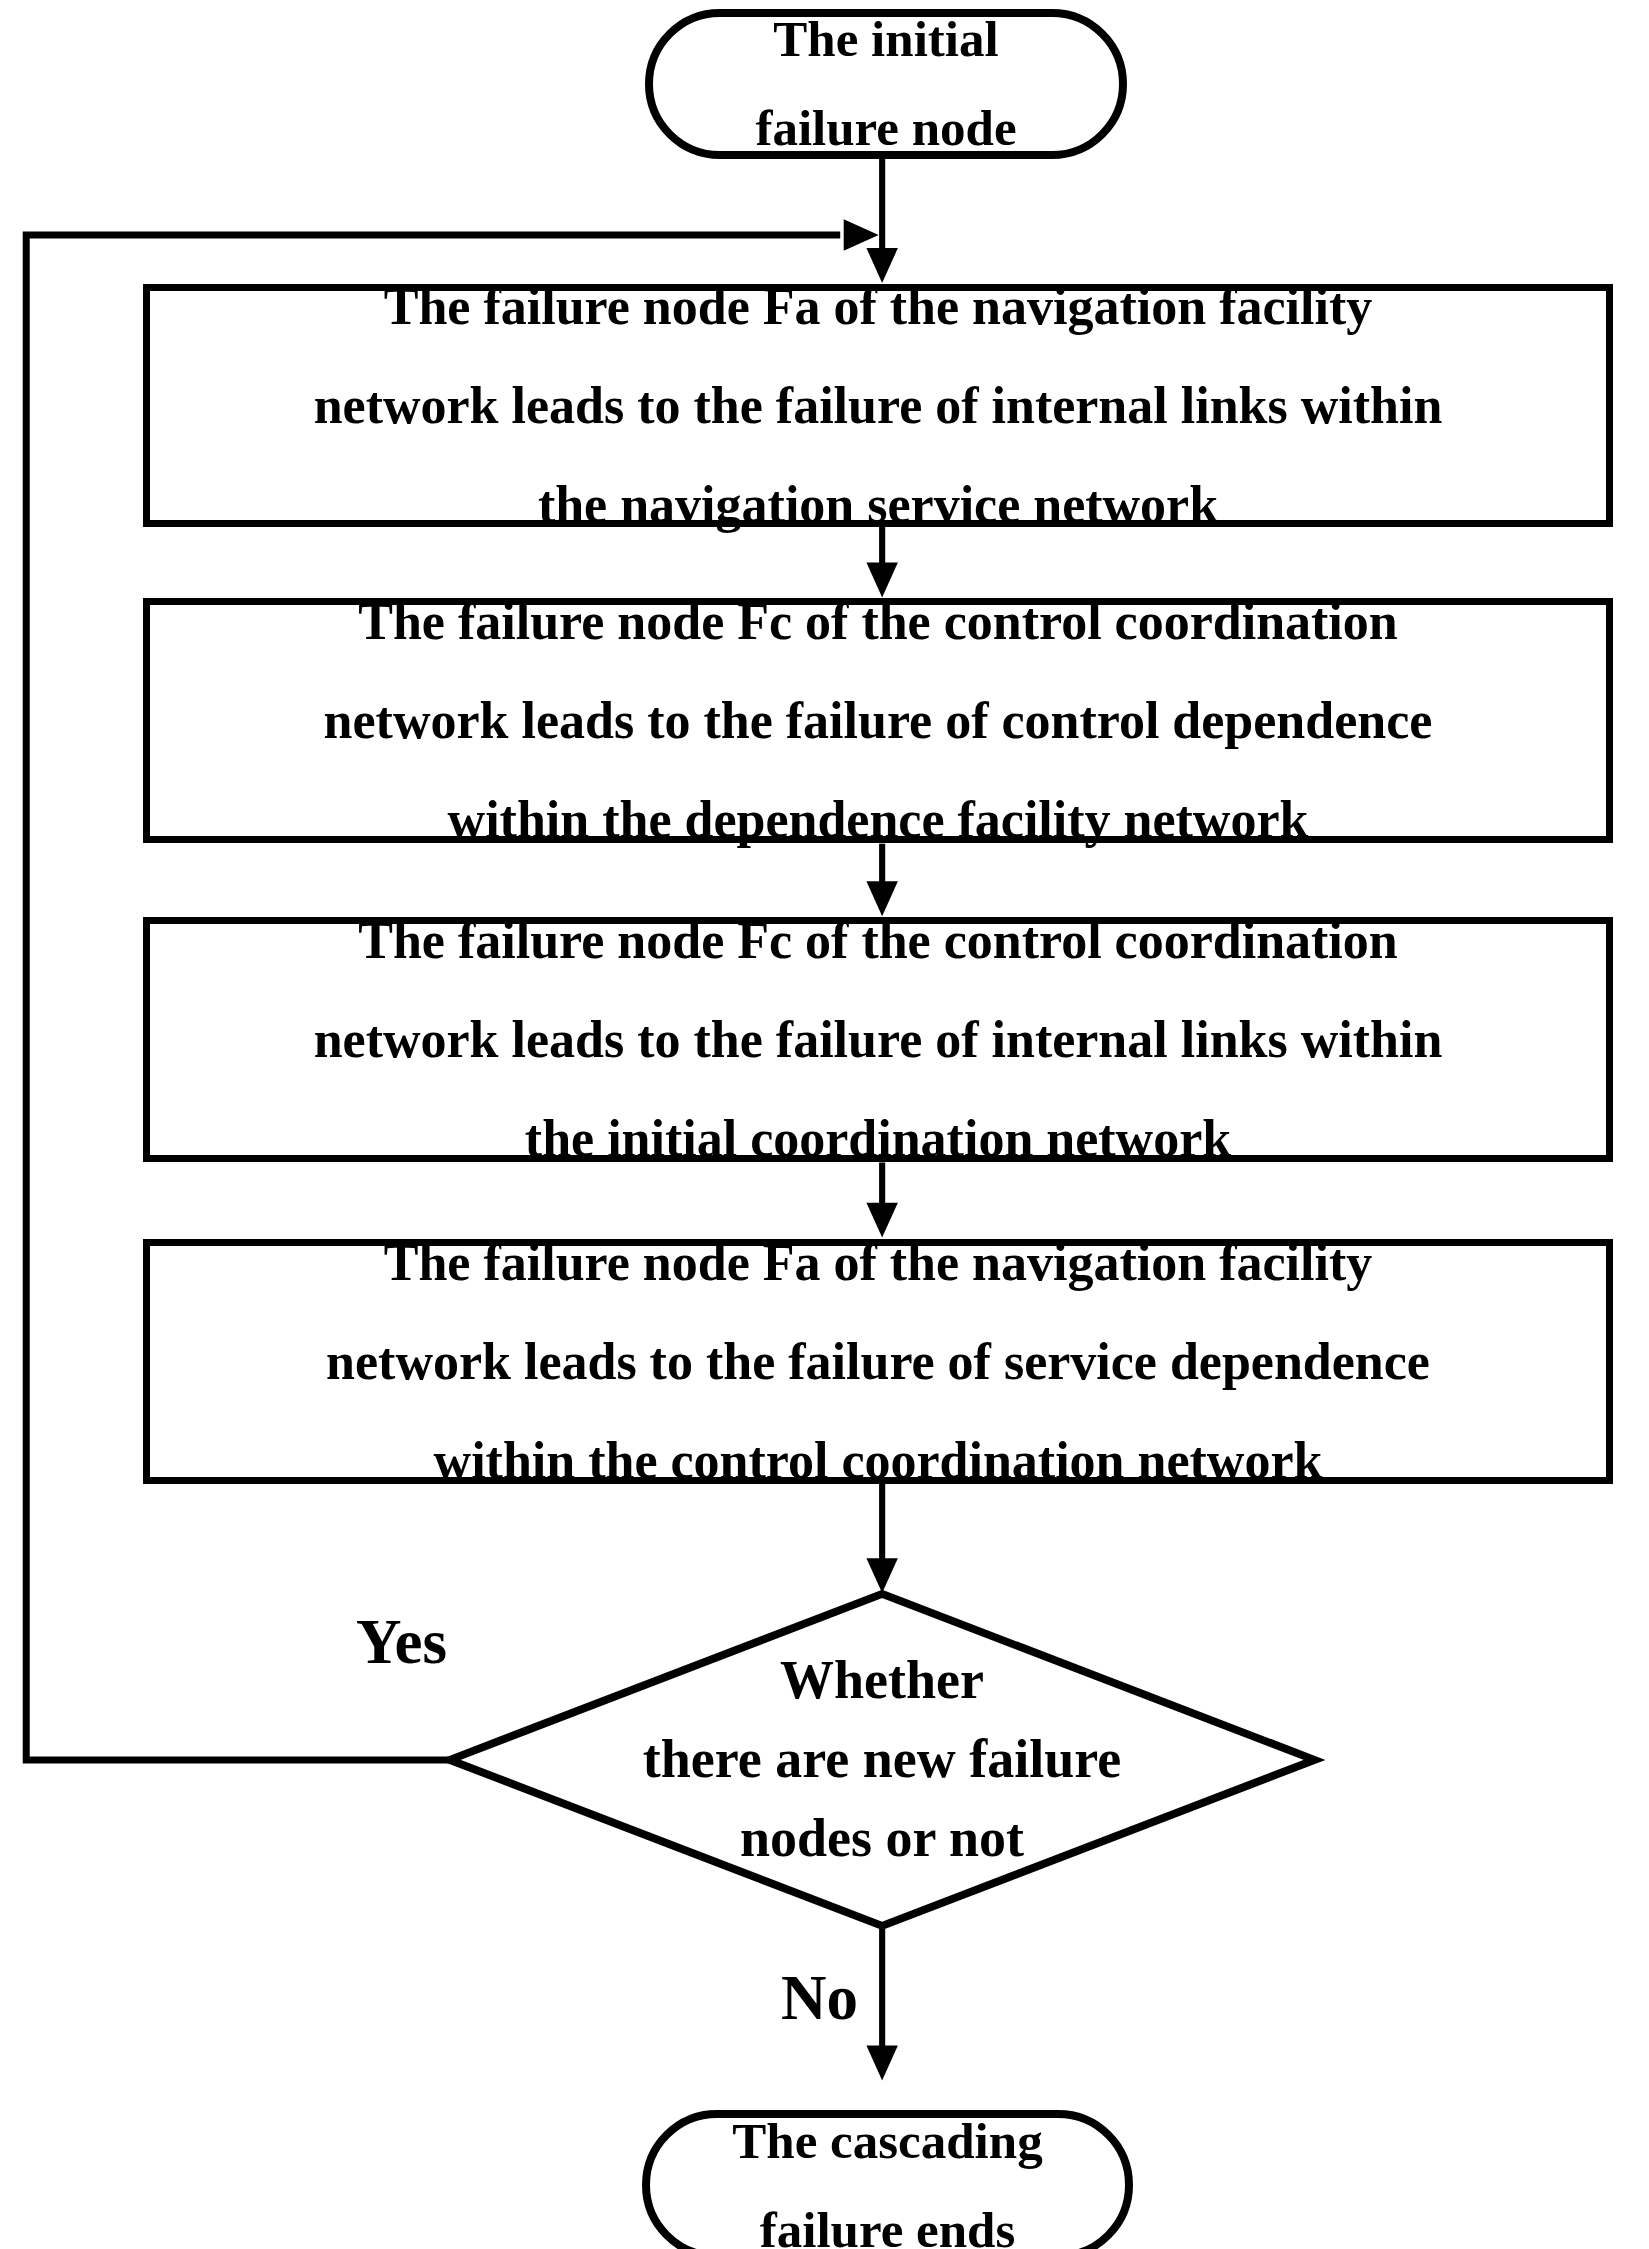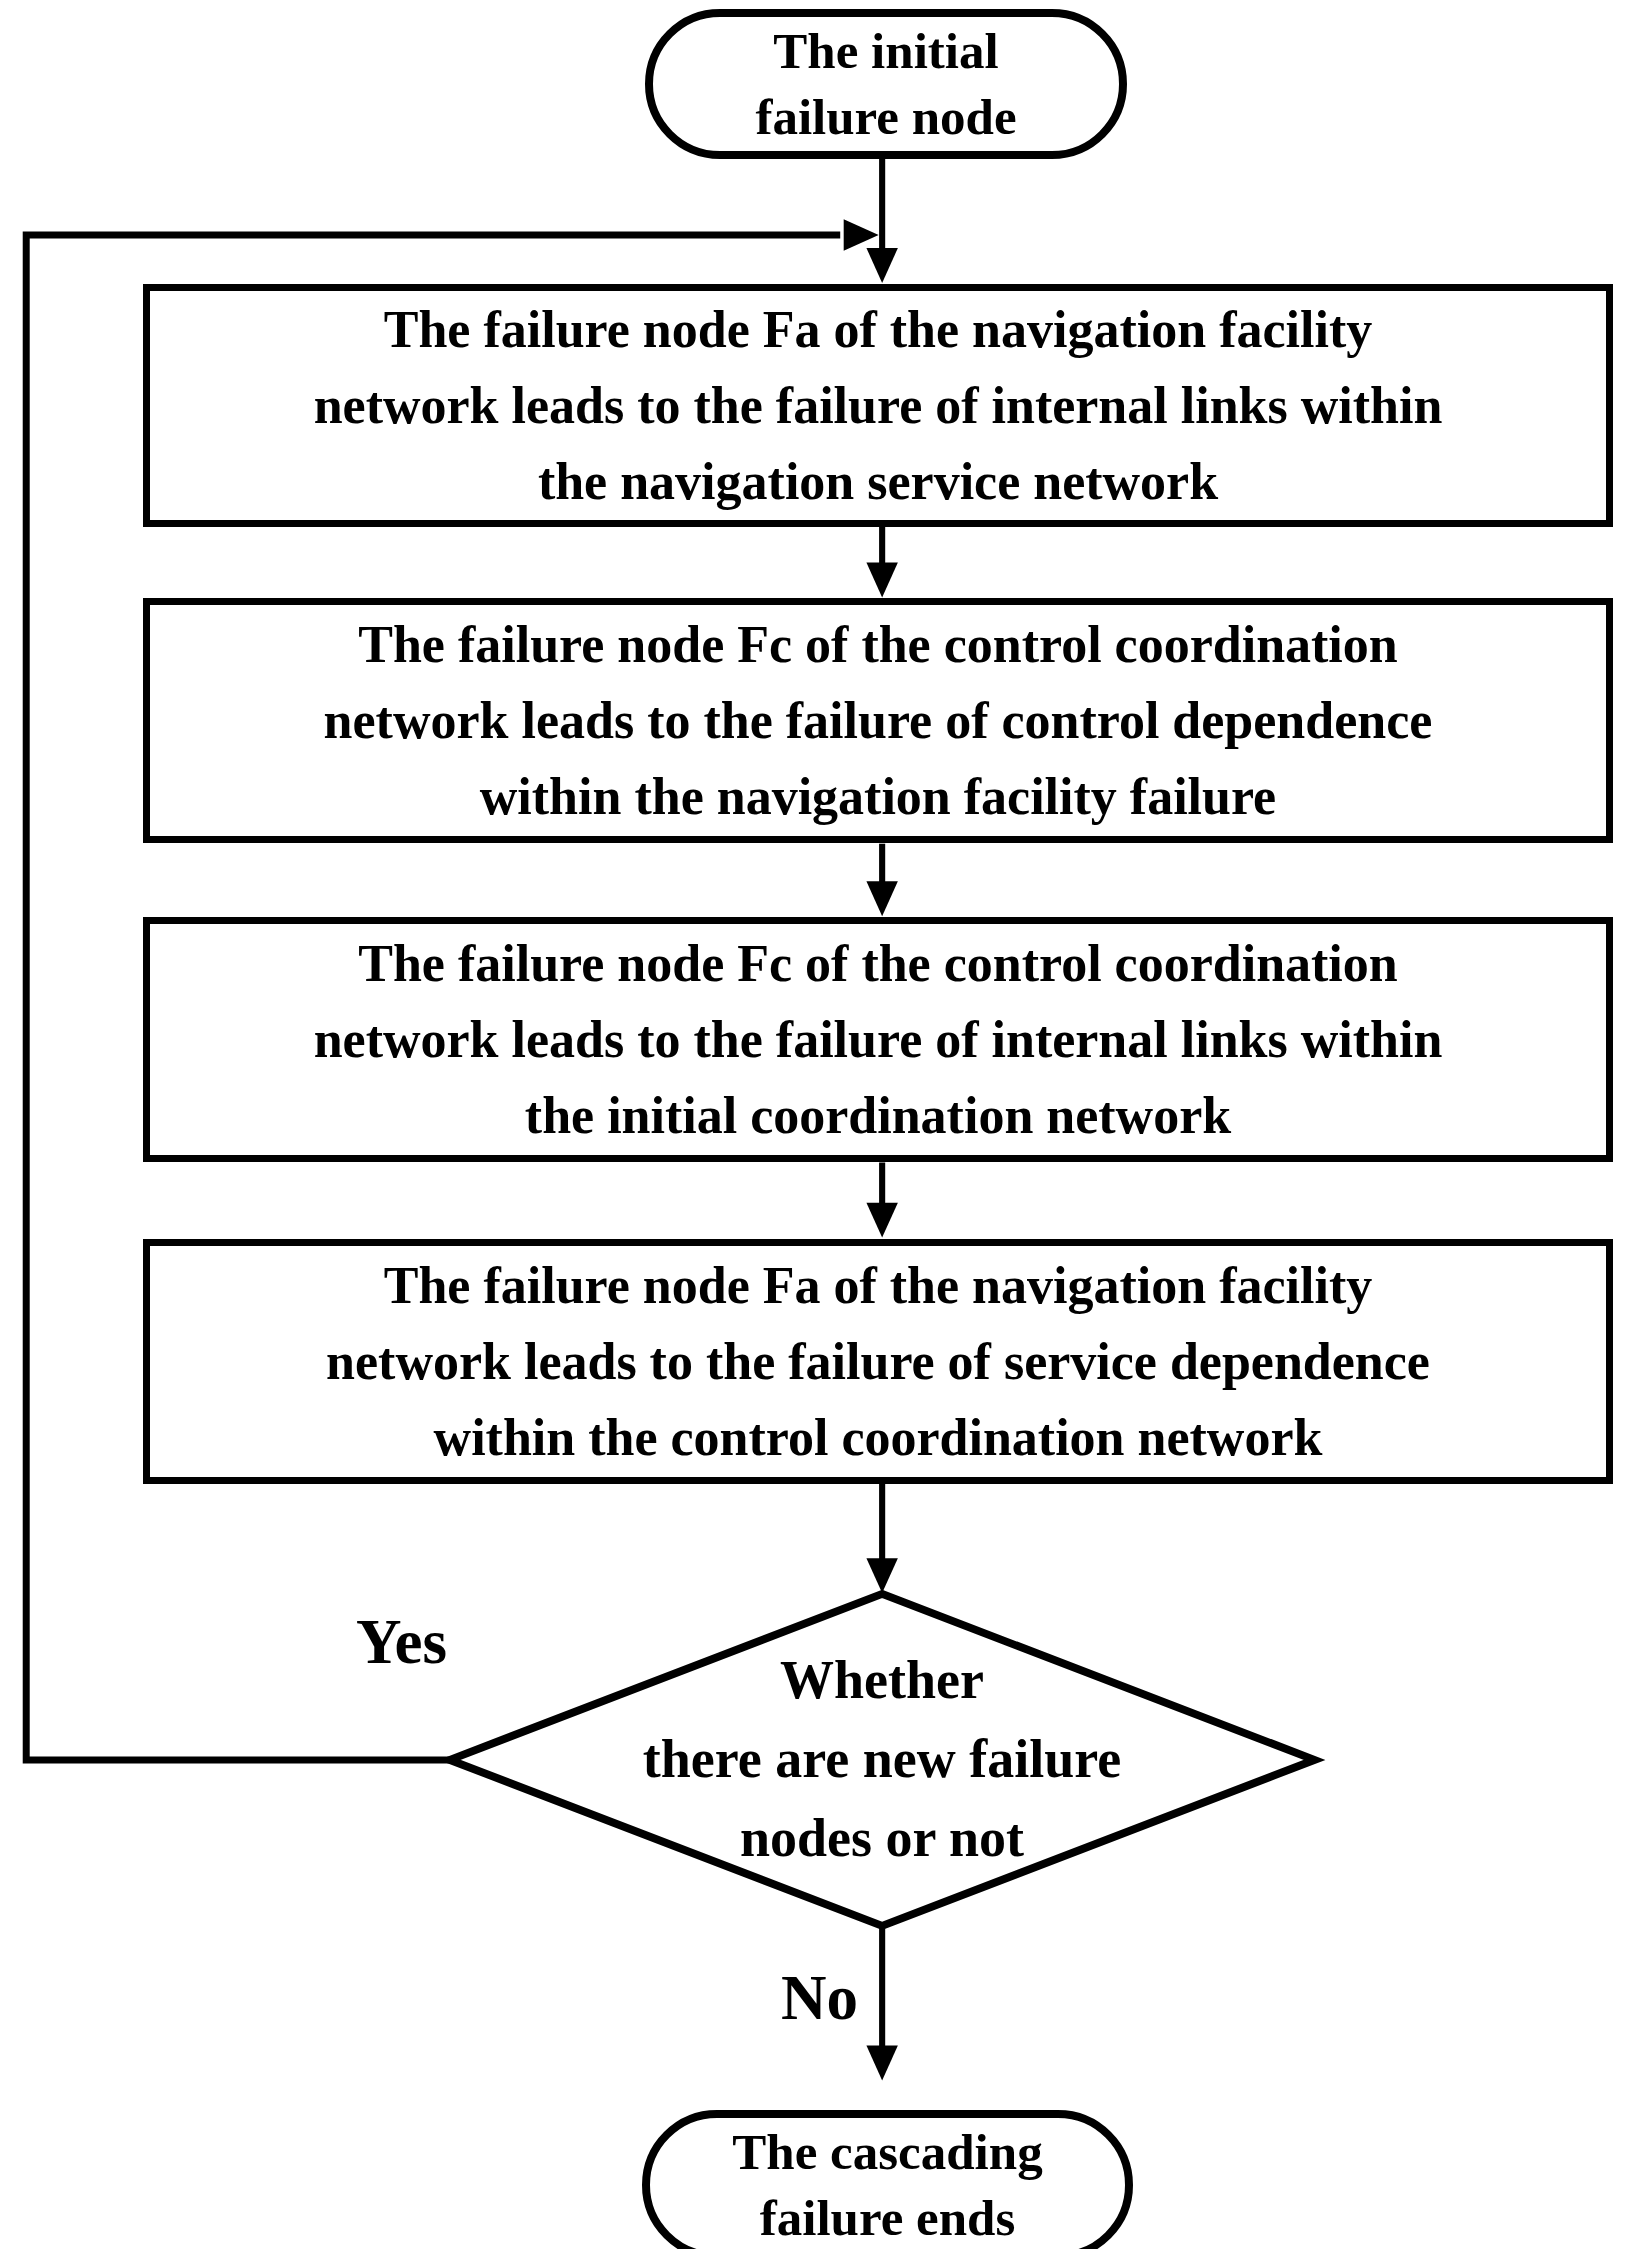--- a/index.html
+++ b/index.html
@@ -25,20 +25,21 @@
   }
   .node {
     position: absolute;
     box-sizing: border-box;
     background: #ffffff;
     display: flex;
     flex-direction: column;
     align-items: center;
     justify-content: center;
     text-align: center;
+    gap: 23px;
   }
   .terminator {
     border: 8.7px solid #000000;
     border-radius: 79px;
     font-size: 51px;
     line-height: 66px;
   }
   .process {
     left: 143px;
     width: 1470px;
@@ -107,21 +108,21 @@
 
   <div class="node process" style="top:284px; height:243px;">
     <div>The failure node Fa of the navigation facility</div>
     <div>network leads to the failure of internal links within</div>
     <div>the navigation service network</div>
   </div>
 
   <div class="node process" style="top:598px; height:245px;">
     <div>The failure node Fc of the control coordination</div>
     <div>network leads to the failure of control dependence</div>
-    <div>within the navigation facility failure</div>
+    <div>within the dependence facility network</div>
   </div>
 
   <div class="node process" style="top:917px; height:245px;">
     <div>The failure node Fc of the control coordination</div>
     <div>network leads to the failure of internal links within</div>
     <div>the initial coordination network</div>
   </div>
 
   <div class="node process" style="top:1239px; height:245px;">
     <div>The failure node Fa of the navigation facility</div>

